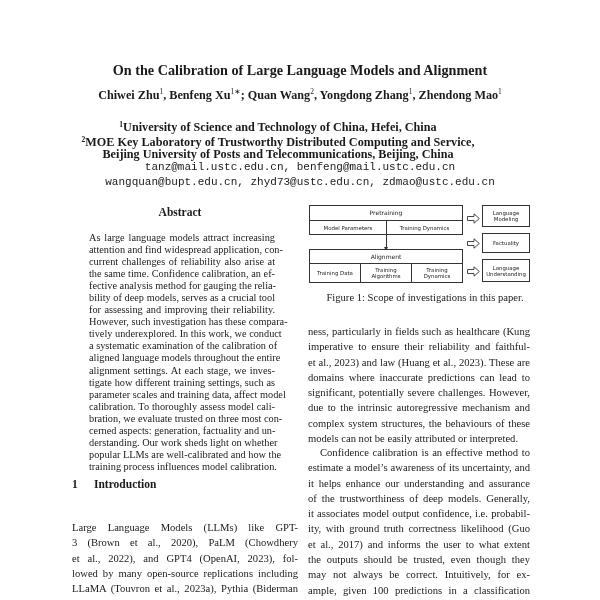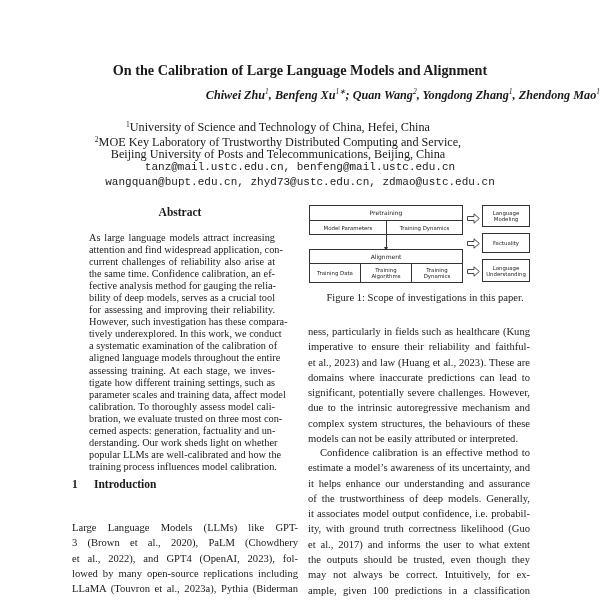--- a/index.html
+++ b/index.html
@@ -1,24 +1,24 @@
 <!DOCTYPE html>
 <html><head>
 <meta charset="utf-8">
 <style>
   * { box-sizing: border-box; margin: 0; padding: 0; }
   html, body { width: 600px; height: 600px; background: #ffffff; overflow: hidden; }
   body { position: relative; font-family: "Liberation Serif", serif; color: #1a1a1a; }
 
   .title { position: absolute; top: 62px; left: 0; width: 600px; text-align: center;
            font-weight: bold; font-size: 14.2px; letter-spacing: 0; }
-  .authors { position: absolute; top: 87px; left: 0; width: 600px; text-align: right;
-             font-weight: bold; font-size: 12.2px; font-style: italic; }
+  .authors { position: absolute; top: 87px; left: 0; width: 600px; text-align: center;
+             font-weight: bold; font-size: 12.2px; }
   .authors sup { font-size: 7.5px; font-weight: normal; vertical-align: 5px; }
-  .affil { position: absolute; left: 0; width: 556px; text-align: center; font-size: 12.2px; line-height: 15px; }
+  .affil { position: absolute; left: 0; width: 556px; text-align: center; font-size: 12.2px; line-height: 15px; font-weight: bold; }
   .affil sup { font-size: 7.5px; vertical-align: 4px; }
   .email { position: absolute; left: 0; width: 600px; text-align: center;
            font-family: "Liberation Mono", monospace; font-size: 11px; }
 
   .abstract-title { position: absolute; top: 206px; left: 60px; width: 240px; text-align: center;
                     font-weight: bold; font-size: 11.5px; }
   .abstract-body { position: absolute; top: 232px; left: 89px; width: 186px;
                    font-size: 10.3px; line-height: 12.05px; text-align: justify; hyphens: manual; }
 
   .section-title { position: absolute; top: 478px; left: 72px; font-weight: bold; font-size: 11.5px; }
@@ -67,21 +67,21 @@
   <span class="line">attention and find widespread application, con-</span>
   <span class="line">current challenges of reliability also arise at</span>
   <span class="line">the same time. Confidence calibration, an ef-</span>
   <span class="line">fective analysis method for gauging the relia-</span>
   <span class="line">bility of deep models, serves as a crucial tool</span>
   <span class="line">for assessing and improving their reliability.</span>
   <span class="line">However, such investigation has these compara-</span>
   <span class="line">tively underexplored. In this work, we conduct</span>
   <span class="line">a systematic examination of the calibration of</span>
   <span class="line">aligned language models throughout the entire</span>
-  <span class="line">assessing training.  At each stage, we inves-</span>
+  <span class="line">alignment settings.  At each stage, we inves-</span>
   <span class="line">tigate how different training settings, such as</span>
   <span class="line">parameter scales and training data, affect model</span>
   <span class="line">calibration. To thoroughly assess model cali-</span>
   <span class="line">bration, we evaluate trusted on three most con-</span>
   <span class="line">cerned aspects: generation, factuality and un-</span>
   <span class="line">derstanding. Our work sheds light on whether</span>
   <span class="line">popular LLMs are well-calibrated and how the</span>
   <span class="line last">training process influences model calibration.</span>
 </div>
 

